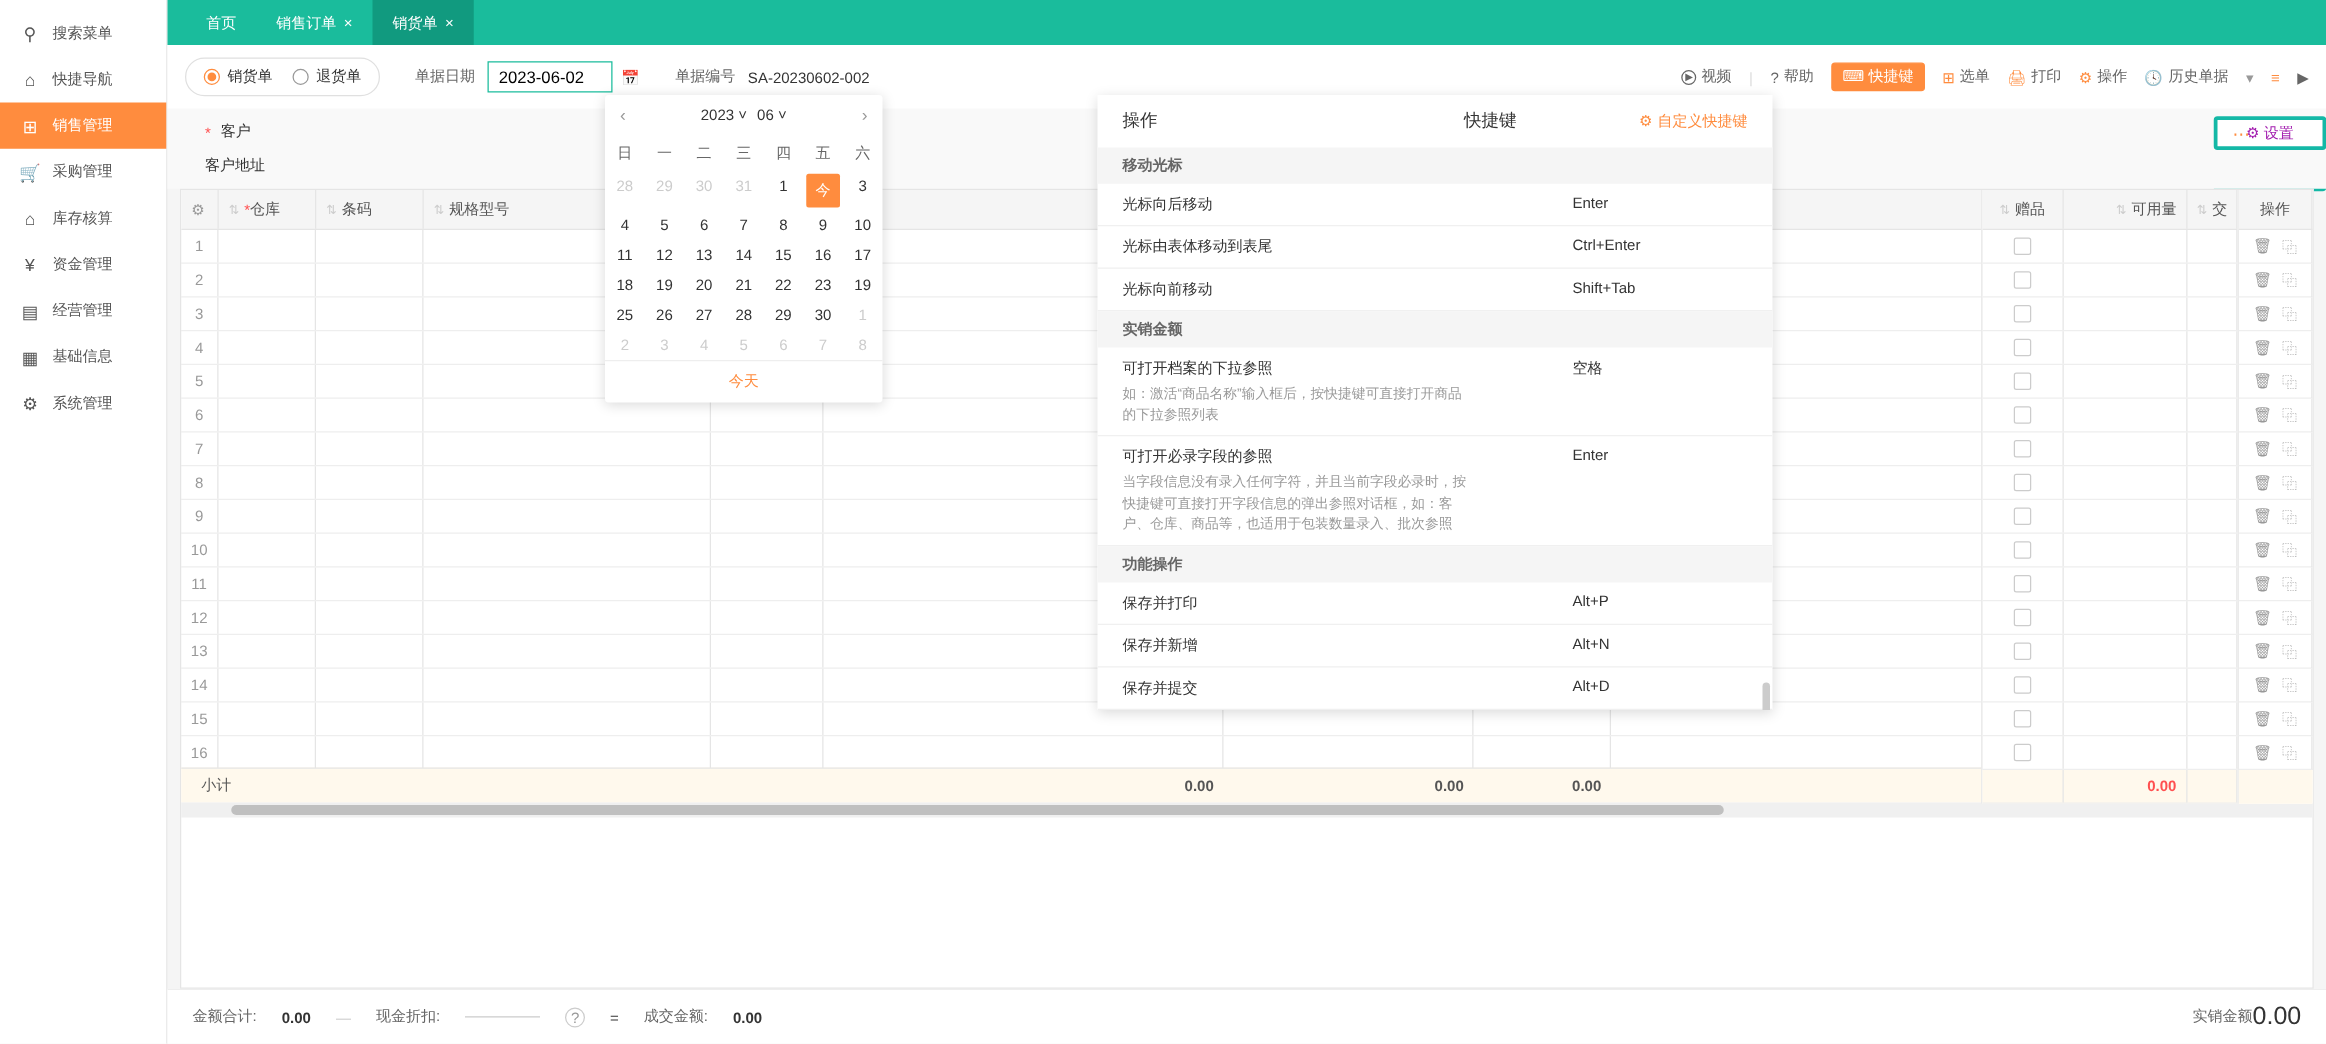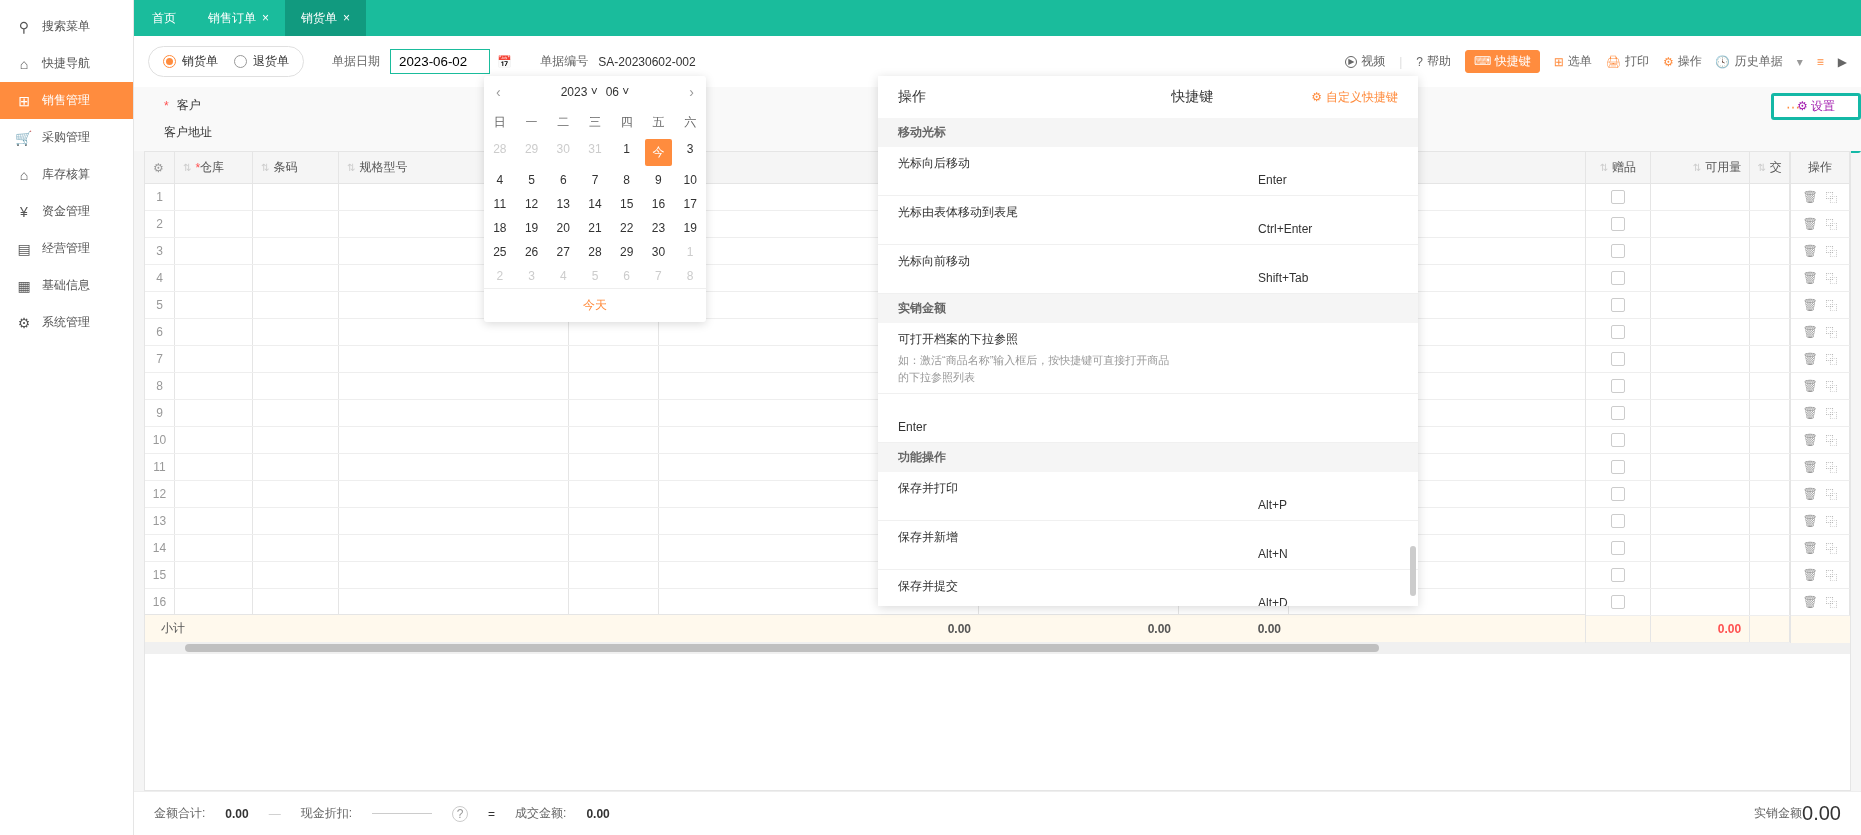--- a/index.html
+++ b/index.html
@@ -9,21 +9,21 @@
 
 .sidebar { width: 134px; background: #fff; border-right: 1px solid #e5e5e5; padding-top: 8px; }
 .side-item { display: flex; align-items: center; padding: 10px 16px; cursor: pointer; gap: 10px; color: #555; }
 .side-item .ic { width: 16px; height: 16px; display: flex; align-items: center; justify-content: center; font-size: 14px; }
 .side-item.active { background: #ff8c3e; color: #fff; border-radius: 0; }
 
 
 .main { flex: 1; display: flex; flex-direction: column; position: relative; }
 
 
-.tabbar { height: 36px; background: #1abc9c; display: flex; align-items: center; padding-left: 2px; }
+.tabbar { height: 36px; background: #1abc9c; display: flex; align-items: center; padding-left: 15px; }
 .tab { padding: 0 16px; height: 36px; display: flex; align-items: center; color: #fff; gap: 6px; cursor: pointer; }
 .tab.active { background: #119a7f; }
 .tab .x { font-size: 12px; }
 
 
 .filterbar { background: #fff; padding: 10px 14px; display: flex; align-items: center; gap: 10px; }
 .radio { width: 13px; height: 13px; border: 1px solid #999; border-radius: 50%; display: inline-flex; align-items: center; justify-content: center; }
 .radio.sel { border-color: #ff8c3e; }
 .radio.sel::after { content: ""; width: 7px; height: 7px; background: #ff8c3e; border-radius: 50%; }
 .radio-group { border: 1px solid #e0e0e0; border-radius: 16px; padding: 6px 14px; display: flex; gap: 16px; align-items: center; }
@@ -86,21 +86,21 @@
 
 
 .shortcut { position: absolute; left: 744px; top: 76px; width: 540px; background: #fff; box-shadow: 0 2px 10px rgba(0,0,0,0.15); z-index: 10; max-height: 530px; overflow: hidden; }
 .sc-head { display: flex; padding: 12px 20px; align-items: center; }
 .sc-head .h1 { flex: 1; font-size: 14px; }
 .sc-head .h2 { width: 140px; font-size: 14px; }
 .sc-custom { color: #ff8c3e; cursor: pointer; display: flex; align-items: center; gap: 4px; }
 .sc-group { background: #f5f5f5; padding: 6px 20px; color: #666; font-weight: bold; }
 .sc-row { display: flex; padding: 8px 20px; border-bottom: 1px solid #f0f0f0; }
 .sc-row .op { flex: 1; }
-.sc-row .key { width: 140px; margin-top: 18px; }
+.sc-row .key { width: 140px; }
 .sc-row .desc { color: #999; font-size: 11px; margin-top: 4px; max-width: 280px; line-height: 1.5; }
 .sc-scroll { position: absolute; right: 2px; top: 40px; width: 6px; height: 480px; }
 .sc-thumb { width: 6px; height: 50px; background: #ccc; border-radius: 3px; position: absolute; bottom: 0; }
 
 
 .footer { background:#fff; padding: 10px 20px; display:flex; align-items:center; gap: 20px; border-top:1px solid #eee;}
 .footer .lbl2 { color:#666; }
 .footer .amt { color:#333; font-weight: bold; }
 .big-amt { margin-left:auto; display:flex; align-items:center; }
 .big-amt .v { font-size: 20px; color:#333;}
@@ -760,22 +760,27 @@
               <div>光标向前移动</div>
             </div>
             <div class="key">Shift+Tab</div>
           </div>
           <div class="sc-group">实销金额</div>
           <div class="sc-row">
             <div class="op">
               <div>可打开档案的下拉参照</div>
               <div class="desc">如：激活“商品名称”输入框后，按快捷键可直接打开商品的下拉参照列表</div>
             </div>
+            <div class="key">空格</div>
           </div>
           <div class="sc-row">
+            <div class="op">
+              <div>可打开必录字段的参照</div>
+              <div class="desc">当字段信息没有录入任何字符，并且当前字段必录时，按快捷键可直接打开字段信息的弹出参照对话框，如：客户、仓库、商品等，也适用于包装数量录入、批次参照</div>
+            </div>
             <div class="key">Enter</div>
           </div>
           <div class="sc-group">功能操作</div>
           <div class="sc-row">
             <div class="op">
               <div>保存并打印</div>
             </div>
             <div class="key">Alt+P</div>
           </div>
           <div class="sc-row">

